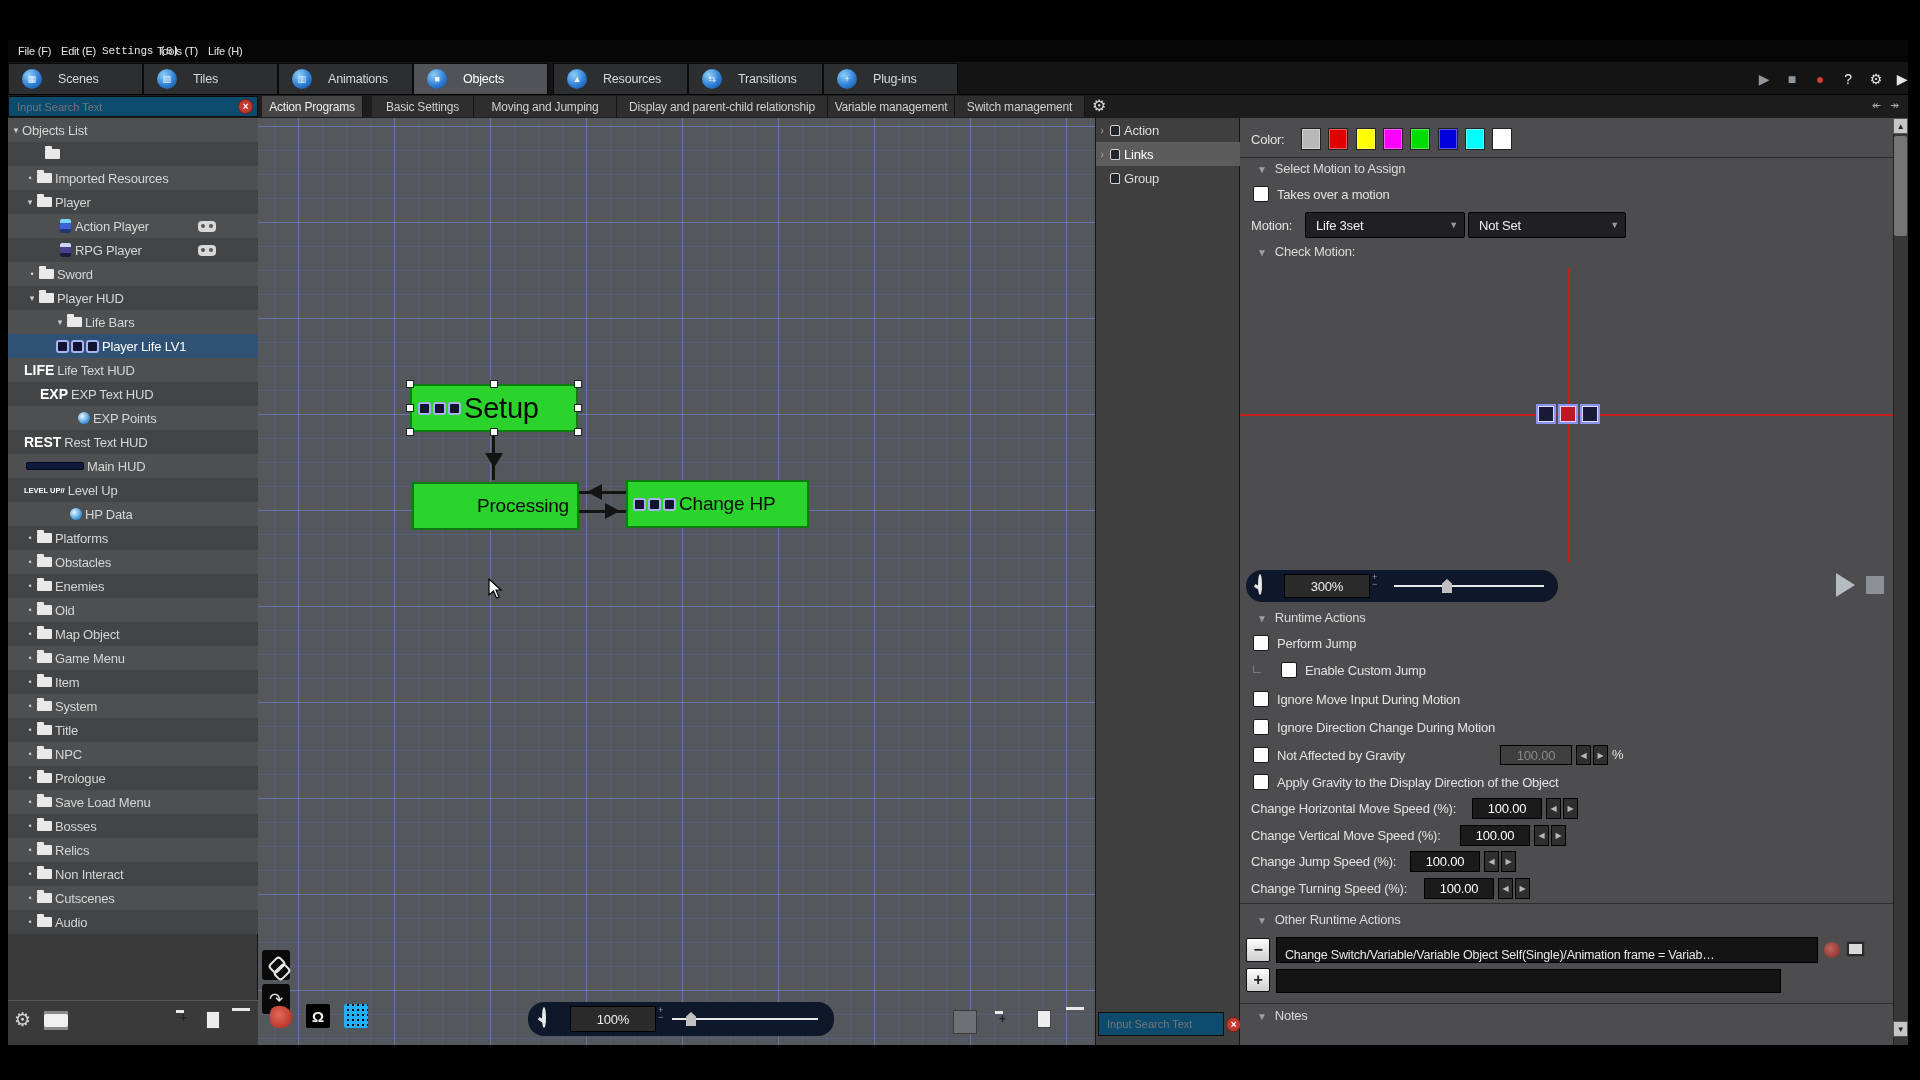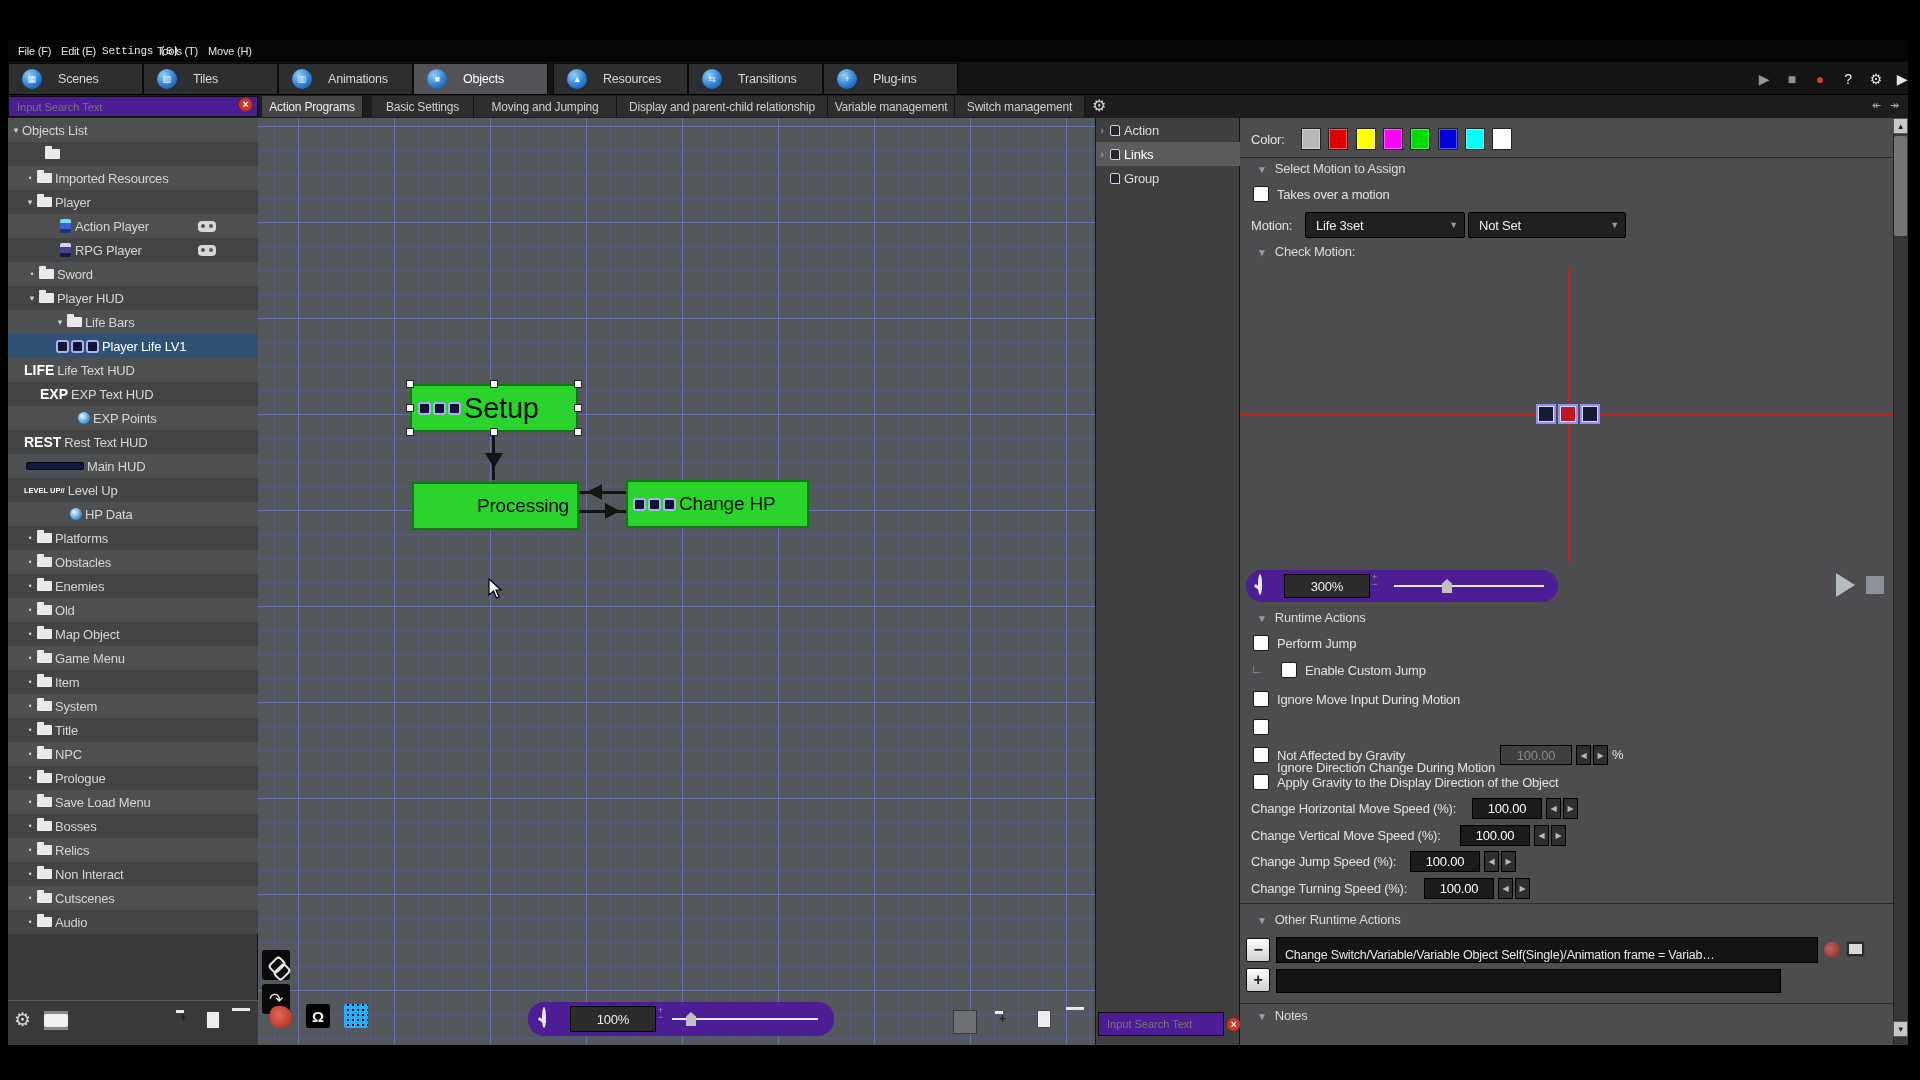--- a/index.html
+++ b/index.html
@@ -12,21 +12,21 @@
   .menu-item{position:absolute;top:0;height:22px;line-height:22px;color:#e6e6e6;font-size:11px;padding:0 4px;}
   .tabbar{position:absolute;left:0;top:22px;width:1900px;height:33px;background:#141414;border-bottom:1px solid #000;}
   .tab{position:absolute;top:1px;height:31px;background:#2c2e30;border:1px solid #0a0a0a;border-bottom:none;display:flex;align-items:center;color:#d8d8d8;font-size:12.5px;}
   .tab.active{background:#515356;color:#fff;}
   .tab .bicon{width:20px;height:20px;border-radius:50%;background:radial-gradient(circle at 35% 30%,#8fd0f8,#2f7fd6 55%,#134a8e);margin-left:13px;display:flex;align-items:center;justify-content:center;color:#eaf4ff;font-size:9px;}
   .tab .tlabel{margin-left:16px;}
   .pb-btn{position:absolute;width:24px;height:24px;display:flex;align-items:center;justify-content:center;font-size:14px;}
   .subtabbar{position:absolute;left:0;top:55px;width:1900px;height:23px;background:#1d1d1d;}
   .subtab{position:absolute;top:1px;height:21px;background:#2e2e2e;border-right:1px solid #141414;display:flex;align-items:center;justify-content:center;color:#cfcfcf;font-size:12px;padding:0 4px;}
   .subtab.active{background:#454545;color:#eee;}
-  .searchbox{position:absolute;background:#4c1d95;border:1px solid #0c0c0c;color:#8a8a8a;font-size:11px;display:flex;padding-left:6px;}
+  .searchbox{position:absolute;background:#0c4a6e;border:1px solid #0c0c0c;color:#8a8a8a;font-size:11px;display:flex;align-items:center;padding-left:6px;}
   .searchbox input{background:transparent;border:none;outline:none;color:#9a9a9a;font-size:11px;width:100%;}
   .xbadge{display:inline-block;width:15px;height:15px;border-radius:50%;background:#c23b2e;border:1px solid #7e1c12;color:#fff;font-size:10px;font-weight:bold;line-height:13px;text-align:center;}
   
   .leftpanel{position:absolute;left:0;top:78px;width:250px;height:927px;background:#3a3a3a;border-right:1px solid #141414;}
   .trow{position:absolute;left:0;width:250px;height:24px;display:flex;align-items:center;color:#d5d5d5;font-size:13px;white-space:nowrap;overflow:hidden;}
   .trow.even{background:#4d4f51;}
   .trow.odd{background:#424446;}
   .trow.sel{background:#2e5174;color:#fff;}
   .exp{font-size:9px;color:#d0d0d0;width:12px;flex:none;text-align:center;}
   .i-folder{width:15px;height:10px;background:#e9e9e9;border-radius:1px;position:relative;flex:none;margin:0 3px 0 1px;}
@@ -61,21 +61,21 @@
       linear-gradient(0deg,rgba(95,110,200,0.25) 1px,transparent 1px);
     background-size:96px 96px,96px 96px,24px 24px,24px 24px;
     background-position:40px 9px,40px 9px,16px 9px,16px 9px;border-right:1px solid #141414;}
   .node{position:absolute;background:#2ad42c;border:2px solid #0e7a12;display:flex;align-items:center;color:#0b0b0b;}
   .handle{position:absolute;width:8px;height:8px;background:#fff;border:1px solid #222;}
   .aline{position:absolute;background:#141414;}
   .toolbtn{position:absolute;width:28px;height:30px;background:#0a0a0a;border-radius:3px;display:flex;align-items:center;justify-content:center;}
   .i-link{position:relative;width:10px;height:16px;}
   .i-link::before,.i-link::after{content:"";position:absolute;width:8px;height:12px;border:2px solid #e8e8e8;border-radius:4px;transform:rotate(45deg);}
   .i-link::after{left:5px;top:7px;}
-  .zoombar{position:absolute;background:#4c1d95;border-radius:16px;}
+  .zoombar{position:absolute;background:#0f172a;border-radius:16px;}
   .zbox{position:absolute;background:#2b2b2b;border:1px solid #000;color:#eee;font-size:13px;display:flex;align-items:center;justify-content:center;}
   .mag{position:relative;width:14px;height:14px;border:2.5px solid #e8e8e8;border-radius:50%;}
   .mag::after{content:"";position:absolute;left:-6px;top:10px;width:8px;height:3px;background:#e8e8e8;transform:rotate(35deg);}
   .sline{position:absolute;height:2px;background:#e8e8e8;}
   .shandle{position:absolute;width:10px;height:14px;background:#c0c0c0;clip-path:polygon(50% 0,100% 32%,100% 100%,0 100%,0 32%);}
   .pm{position:absolute;color:#999;font-size:9px;line-height:7px;text-align:center;}
   .i-grid{width:24px;height:24px;background:#000;background-image:linear-gradient(90deg,#1fb0ff 3px,transparent 3px),linear-gradient(0deg,#1fb0ff 3px,transparent 3px);background-size:5px 5px;border-radius:2px;}
   .i-red{width:22px;height:22px;background:radial-gradient(circle at 40% 40%,#e06a5a,#b02418);border-radius:40% 60% 55% 45%;}
   .i-horse{width:24px;height:24px;background:#000;border-radius:2px;color:#f0f0f0;font-size:15px;font-weight:bold;display:flex;align-items:center;justify-content:center;}
   
@@ -111,21 +111,21 @@
 <body>
 
 <div class="frame">
  <div class="app">
 
   <div class="menubar" id="menubar">
         <div class="menu-item" style="left: 6px;">File (F)</div>
         <div class="menu-item" style="left: 49px;">Edit (E)</div>
         <div class="menu-item" style="left: 90px; font-family: Liberation Mono, monospace;">Settings (S)</div>
         <div class="menu-item" style="left: 145px;">Tools (T)</div>
-        <div class="menu-item" style="left: 196px;">Move (H)</div>
+        <div class="menu-item" style="left: 196px;">Life (H)</div>
       </div>
   <div class="tabbar" id="tabbar">
         <div class="tab" style="left: 0px; width: 135px;">
           <div class="bicon" style="position: relative;">▦</div>
           <div class="tlabel" style="position: relative;">Scenes</div>
         </div>
         <div class="tab" style="left: 135px; width: 135px;">
           <div class="bicon" style="position: relative;">▨</div>
           <div class="tlabel" style="position: relative;">Tiles</div>
         </div>
@@ -510,21 +510,21 @@
   <div class="rp-head" style="left:1249px;top:570px;"><span class="tri">▼</span><span>Runtime Actions</span></div>
   <div id="checks">
         <div class="cb ab" style="left: 1245px; top: 595px;"></div>
         <div class="rp-label" style="left: 1269px; top: 596px;">Perform Jump</div>
         <div class="ab" style="left: 1243px; top: 622px; color: rgb(154, 160, 166); font-size: 12px;">∟</div>
         <div class="cb ab" style="left: 1273px; top: 622px;"></div>
         <div class="rp-label" style="left: 1297px; top: 623px;">Enable Custom Jump</div>
         <div class="cb ab" style="left: 1245px; top: 651px;"></div>
         <div class="rp-label" style="left: 1269px; top: 652px;">Ignore Move Input During Motion</div>
         <div class="cb ab" style="left: 1245px; top: 679px;"></div>
-        <div class="rp-label" style="left: 1269px; top: 720px; text-align: center;">Ignore Direction Change During Motion</div>
+        <div class="rp-label" style="left: 1269px; top: 680px; text-align: center;">Ignore Direction Change During Motion</div>
         <div class="cb ab" style="left: 1245px; top: 707px;"></div>
         <div class="rp-label" style="left: 1269px; top: 708px;">Not Affected by Gravity</div>
         <div class="vbox dis" style="left: 1492px; top: 705px; width: 72px; height: 20px;">100.00</div>
         <div class="spin" style="left: 1568px; top: 705px; height: 20px;">◀</div>
         <div class="spin" style="left: 1585px; top: 705px; height: 20px;">▶</div>
         <div class="rp-label" style="left: 1604px; top: 707px;">%</div>
         <div class="cb ab" style="left: 1245px; top: 734px;"></div>
         <div class="rp-label" style="left: 1269px; top: 735px;">Apply Gravity to the Display Direction of the Object</div>
       </div>
   <div id="speeds">

